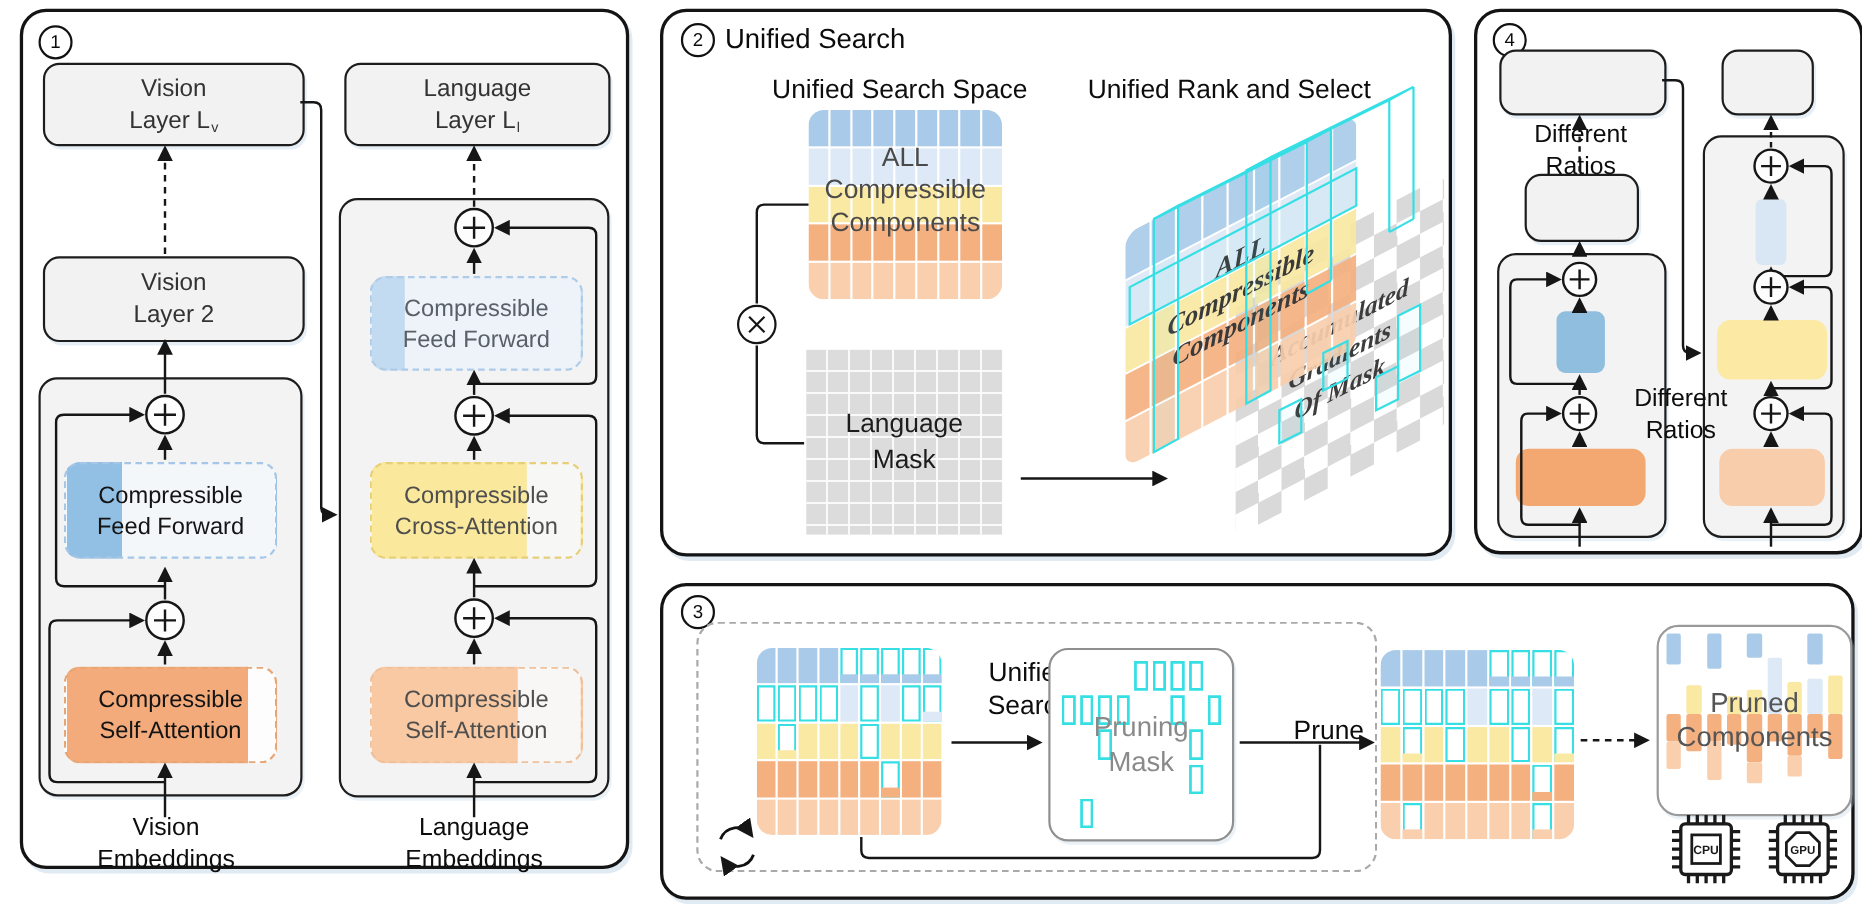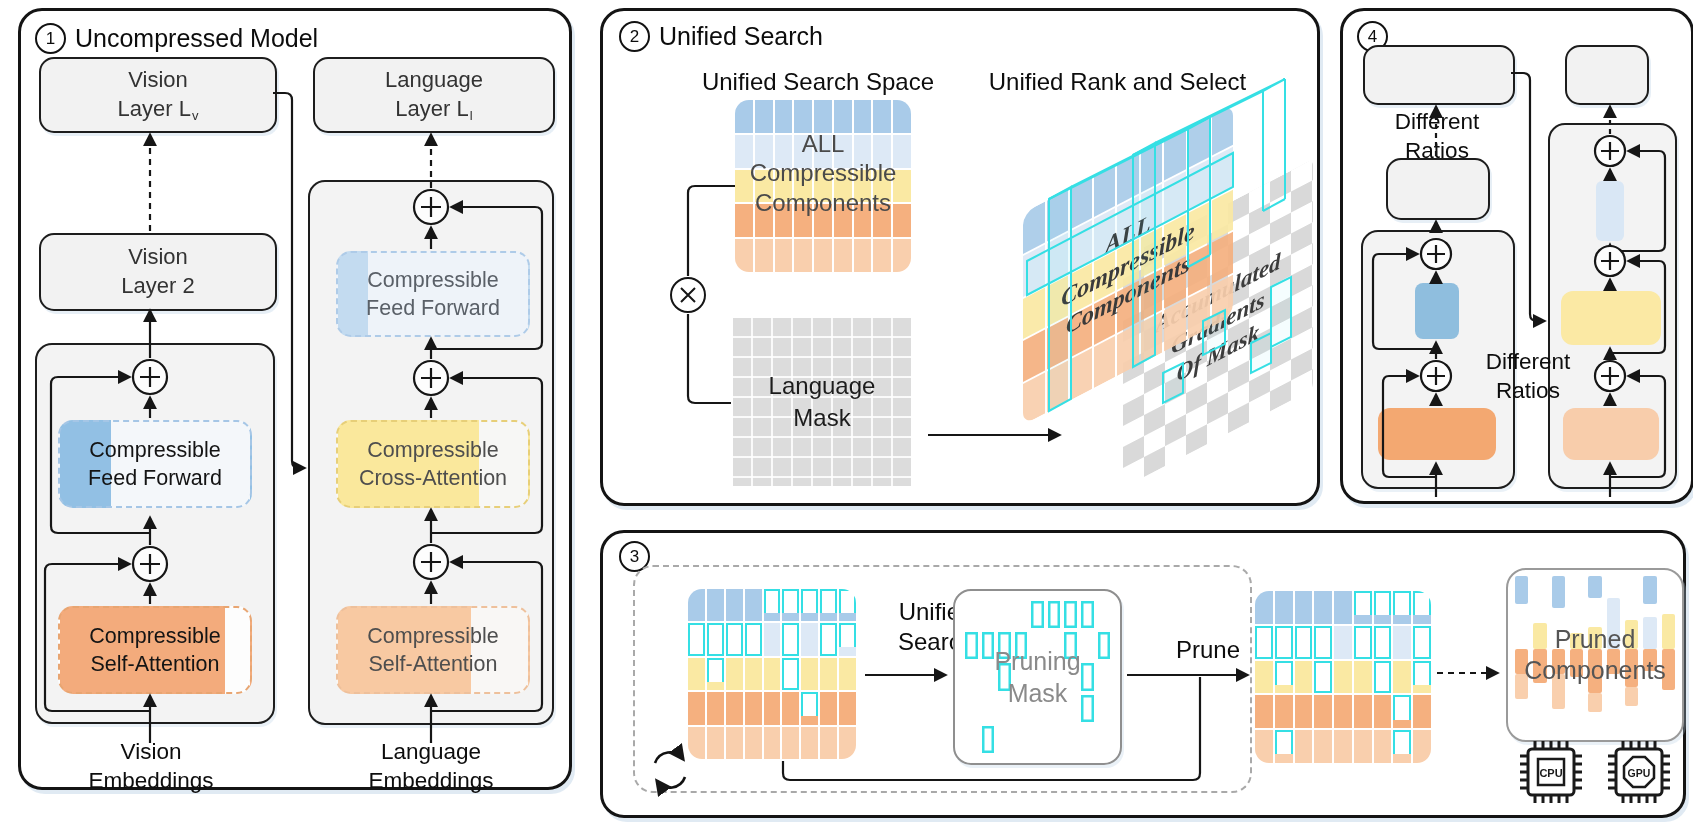--- a/index.html
+++ b/index.html
@@ -69,21 +69,20 @@
   .dashed-region{position:absolute;border:2px dashed #a9a9a9;border-radius:20px;}
   .small-note{position:absolute;text-align:center;font-size:24px;color:#0d0d0d;line-height:1.25;}
 </style>
 </head>
 <body>
 
 <div class="panel" style="left:18px;top:8px;width:548px;height:776px;">
 
   <div class="ptitle" style="left:14px;top:12px;">
     <span class="circnum">1</span>
-    <span>Uncompressed Model</span>
   </div>
 
   <div class="container-box" style="left:14px;top:332px;width:236px;height:377px;"></div>
   <div class="container-box" style="left:287px;top:169px;width:242px;height:541px;"></div>
 
   <div class="gbox" style="left:18px;top:46px;width:234px;height:72px;">
     <span>Vision</span>
     <span class="bl2">
       <span>Layer L</span>
       <span class="sub">v</span>
@@ -575,21 +574,21 @@
           <div class="mcell"></div>
           <div class="mcell"></div>
         </div>
       </div>
     <div class="mask-label">
       <div>Pruning</div>
       <div>Mask</div>
     </div>
   </div>
 
-  <div class="small-note" style="left:545px;top:102px;width:120px;">Prune</div>
+  <div class="small-note" style="left:545px;top:117px;width:120px;">Prune</div>
 
   <div class="grid-block" style="left:652px;top:58px;width:176px;height:172px;">
       <div class="grid-row">
         <div class="gcell" style="background: var(--c-blue);"></div>
         <div class="gcell" style="background: var(--c-blue);"></div>
         <div class="gcell" style="background: var(--c-blue);"></div>
         <div class="gcell" style="background: var(--c-blue);"></div>
         <div class="gcell" style="background: var(--c-blue);"></div>
         <div class="gcell pr">
           <div class="sl" style="background: var(--c-blue);"></div>

